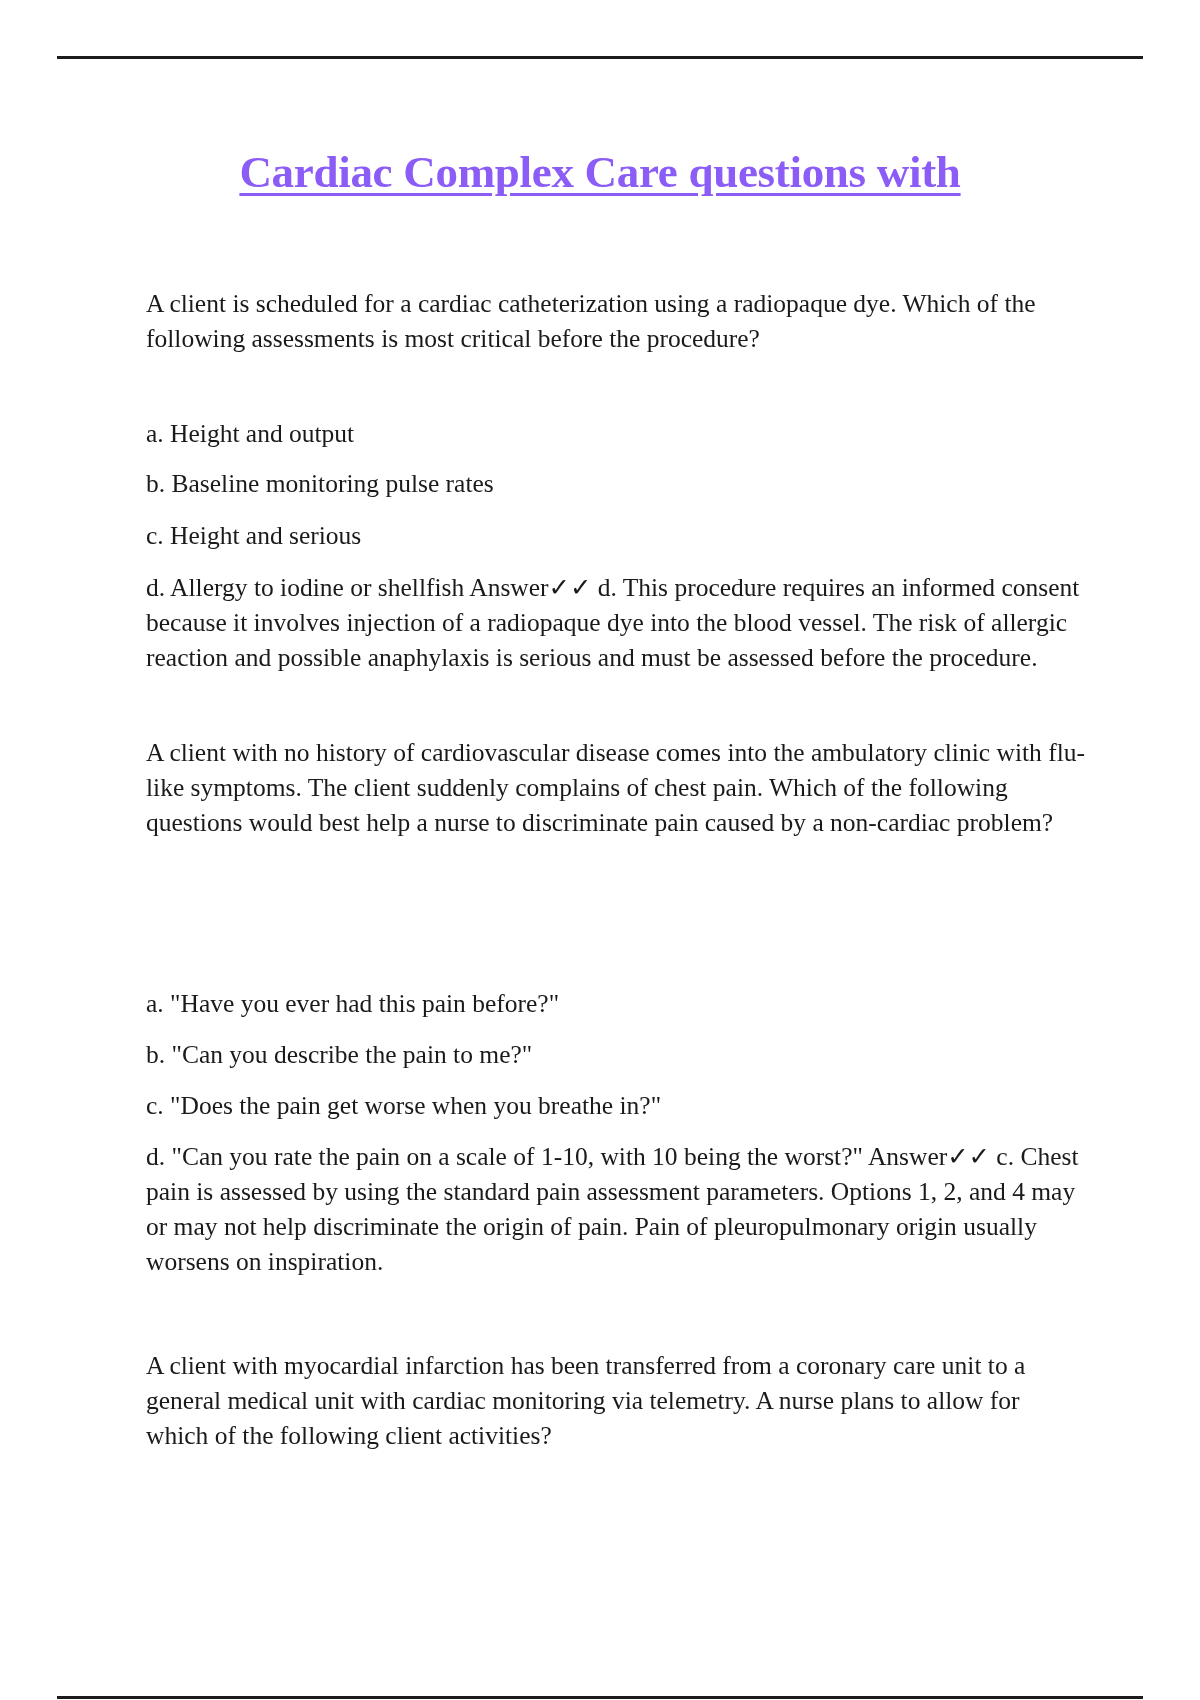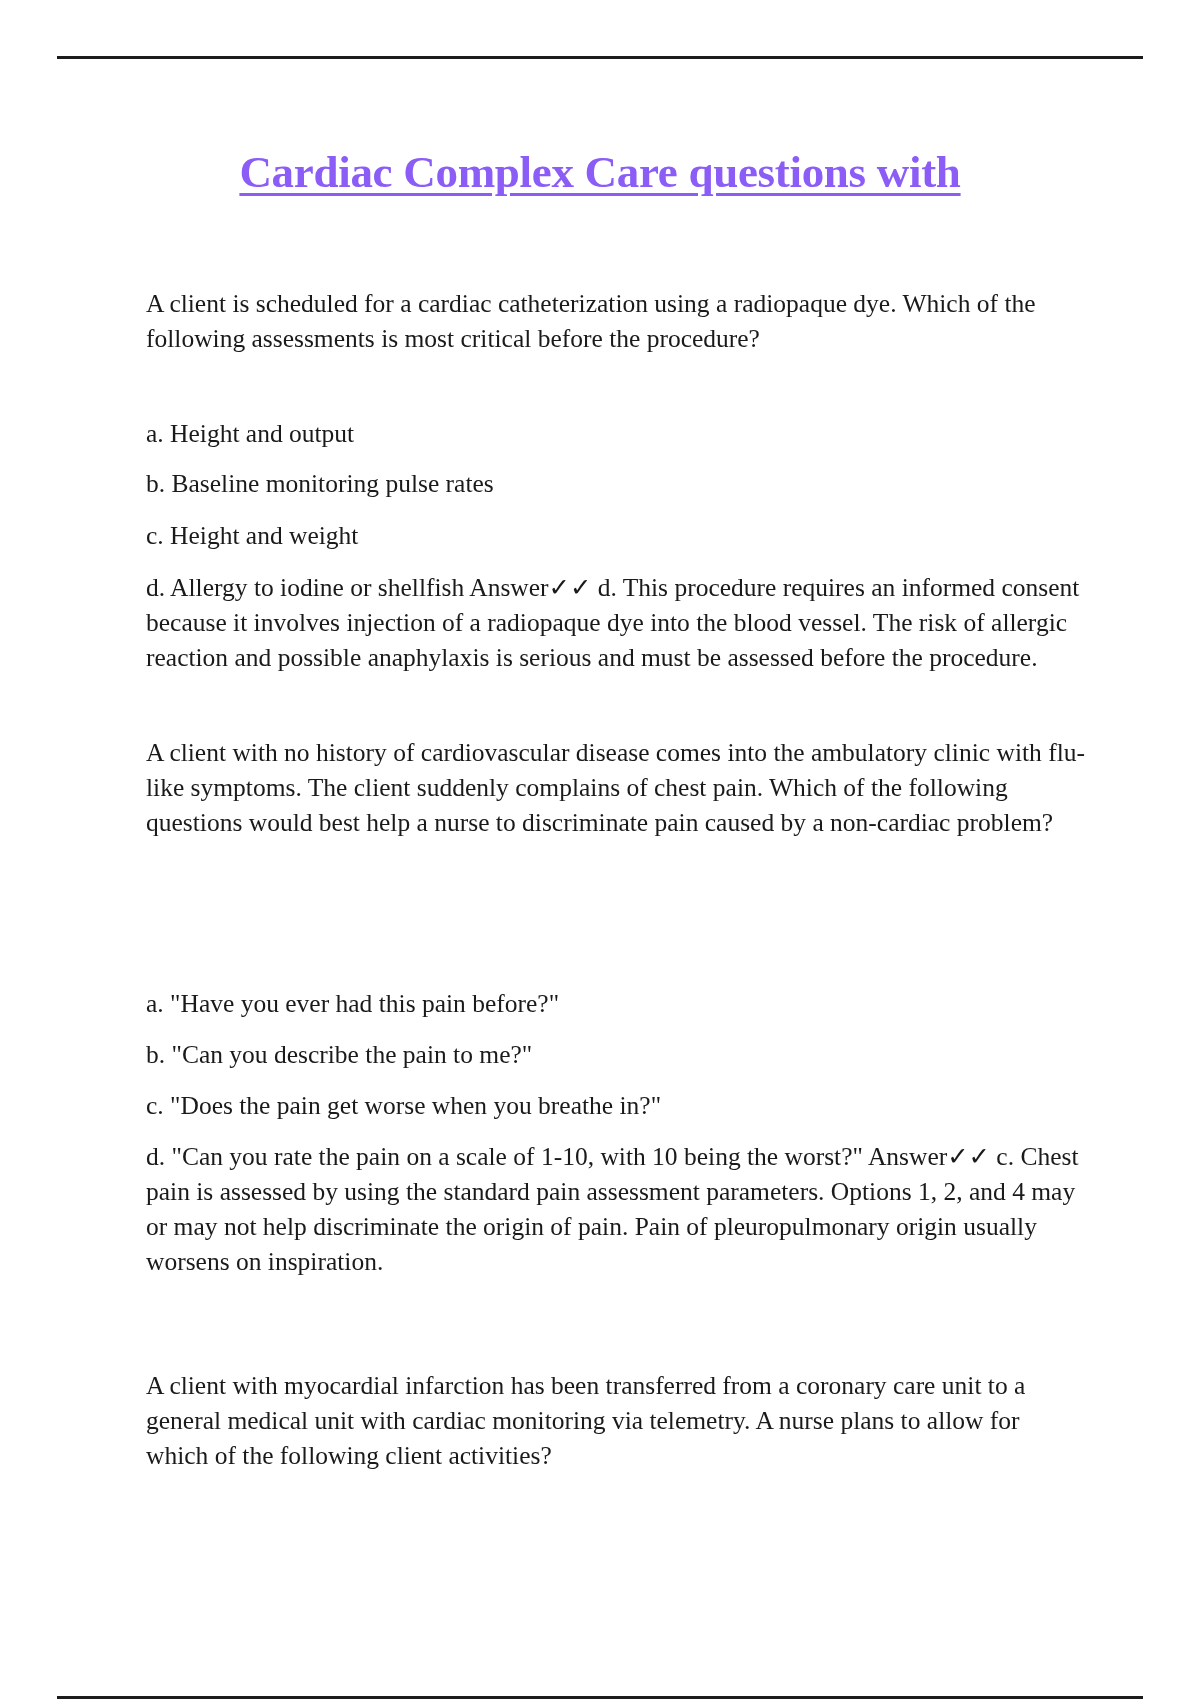--- a/index.html
+++ b/index.html
@@ -24,32 +24,32 @@
 
 <h1 class="title" style="margin:0">
   <span>Cardiac Complex Care questions with</span>
 </h1>
 
 <div class="block" style="top:279px;margin-top:7px;">
   <p>A client is scheduled for a cardiac catheterization using a radiopaque dye. Which of the following assessments is most critical before the procedure?</p>
 </div>
 <div class="opt" style="top:416px;">a. Height and output</div>
 <div class="opt" style="top:466px;">b. Baseline monitoring pulse rates</div>
-<div class="opt" style="top:518px;">c. Height and weight</div>
+<div class="opt" style="top:518px;">c. Height and serious</div>
 <div class="block" style="top:570px; width:960px;">
   <p>d. Allergy to iodine or shellfish Answer✓✓ d. This procedure requires an informed consent because it involves injection of a radiopaque dye into the blood vessel. The risk of allergic reaction and possible anaphylaxis is serious and must be assessed before the procedure.</p>
 </div>
 
 <div class="block" style="top:735px; width:945px;">
   <p>A client with no history of cardiovascular disease comes into the ambulatory clinic with flu-like symptoms. The client suddenly complains of chest pain. Which of the following questions would best help a nurse to discriminate pain caused by a non-cardiac problem?</p>
 </div>
 <div class="opt" style="top:986px;">a. "Have you ever had this pain before?"</div>
 <div class="opt" style="top:1037px;">b. "Can you describe the pain to me?"</div>
 <div class="opt" style="top:1088px;">c. "Does the pain get worse when you breathe in?"</div>
 <div class="block" style="top:1139px; width:950px;">
   <p>d. "Can you rate the pain on a scale of 1-10, with 10 being the worst?" Answer✓✓ c. Chest pain is assessed by using the standard pain assessment parameters. Options 1, 2, and 4 may or may not help discriminate the origin of pain. Pain of pleuropulmonary origin usually worsens on inspiration.</p>
 </div>
 
-<div class="block" style="top:1348px; width:940px;margin-top:20px;">
+<div class="block" style="top:1348px; width:940px;">
   <p>A client with myocardial infarction has been transferred from a coronary care unit to a general medical unit with cardiac monitoring via telemetry. A nurse plans to allow for which of the following client activities?</p>
 </div>
 
 <div class="rule bottom"></div>
 
 </body></html>

